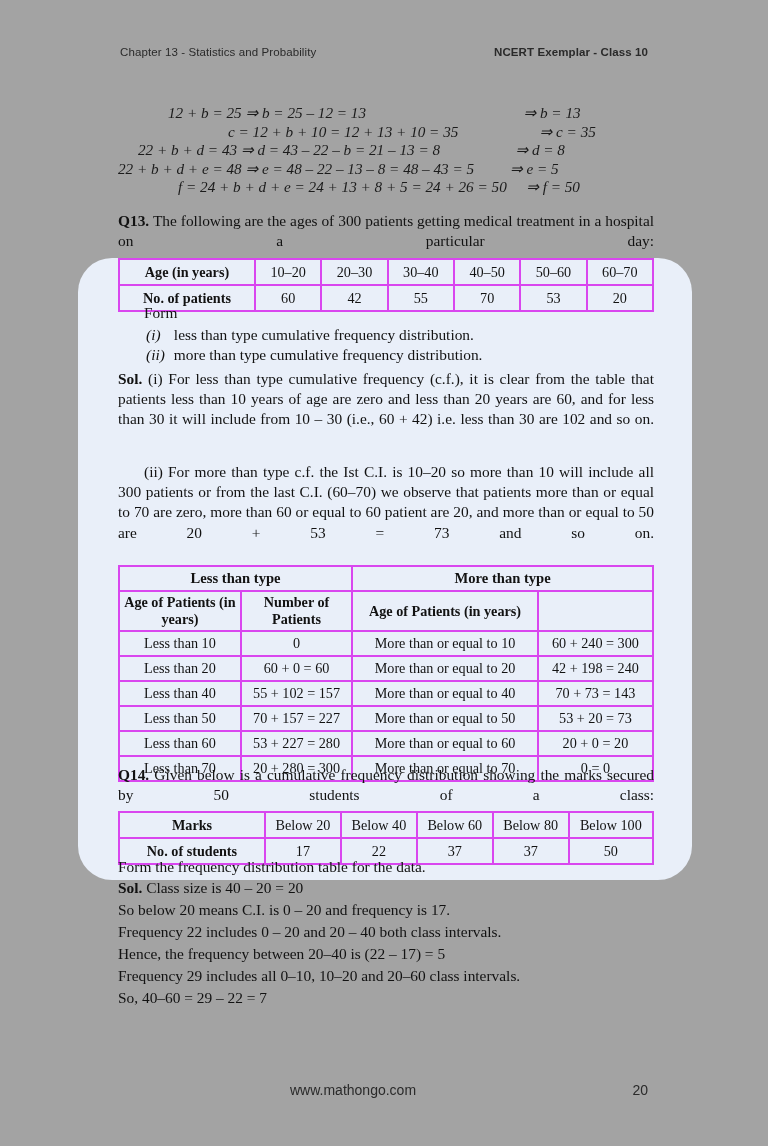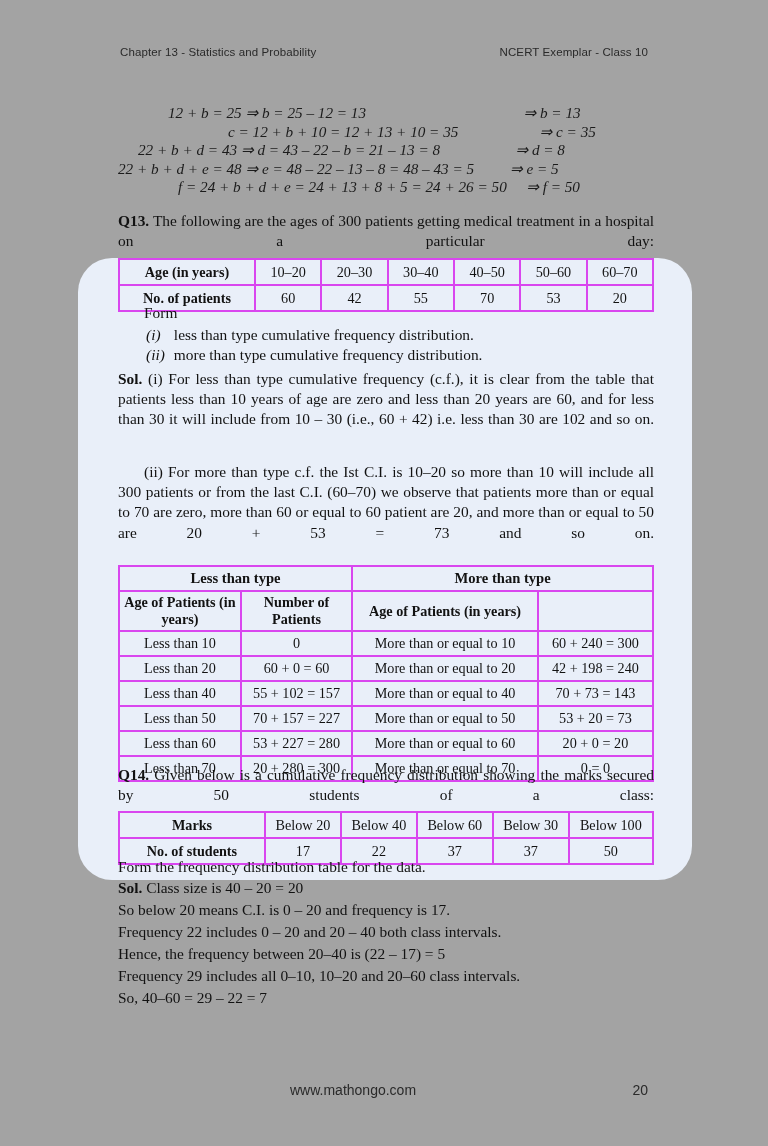--- a/index.html
+++ b/index.html
@@ -47,21 +47,21 @@
     left: 120px;
     top: 46px;
     width: 528px;
     display: flex;
     justify-content: space-between;
     font-family: "Liberation Sans", sans-serif;
     font-size: 11.5px;
     color: #2a2a2a;
     letter-spacing: .1px;
   }
-  .runhead .right { font-weight: 400; }
+  .runhead .right { font-weight: 700; }
 
   
   .eqblock {
     position: absolute;
     left: 118px;
     top: 104px;
     width: 536px;
     font-size: 15.2px;
     line-height: 18.6px;
   }
@@ -280,21 +280,21 @@
       <span>Given below is a cumulative frequency distribution showing the marks secured by 50 students of a class:</span>
     </div>
 
     <table id="q14-table">
       <tbody>
           <tr>
         <th class="hd">Marks</th>
         <td>Below 20</td>
         <td>Below 40</td>
         <td>Below 60</td>
-        <td>Below 30</td>
+        <td>Below 80</td>
         <td>Below 100</td>
       </tr>
       <tr>
         <th class="hd">No. of students</th>
         <td>17</td>
         <td>22</td>
         <td>37</td>
         <td>37</td>
         <td>50</td>
       </tr>

